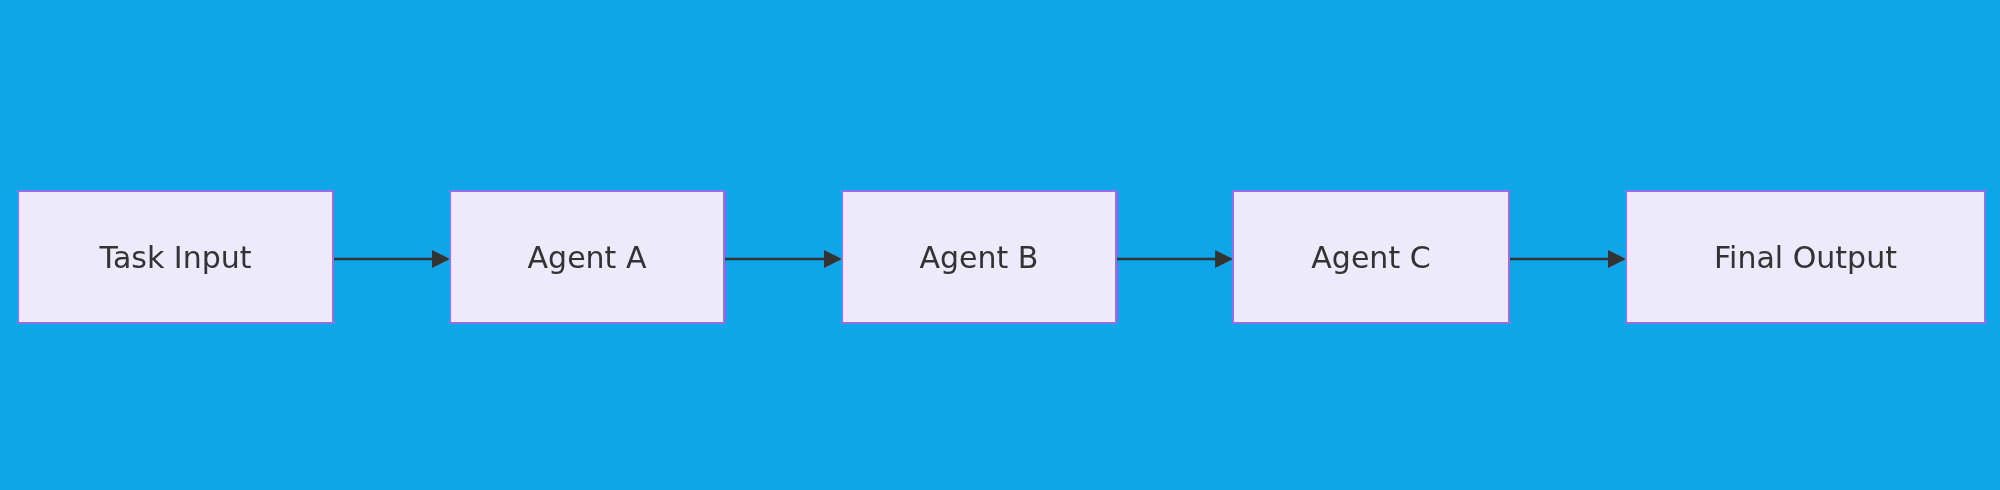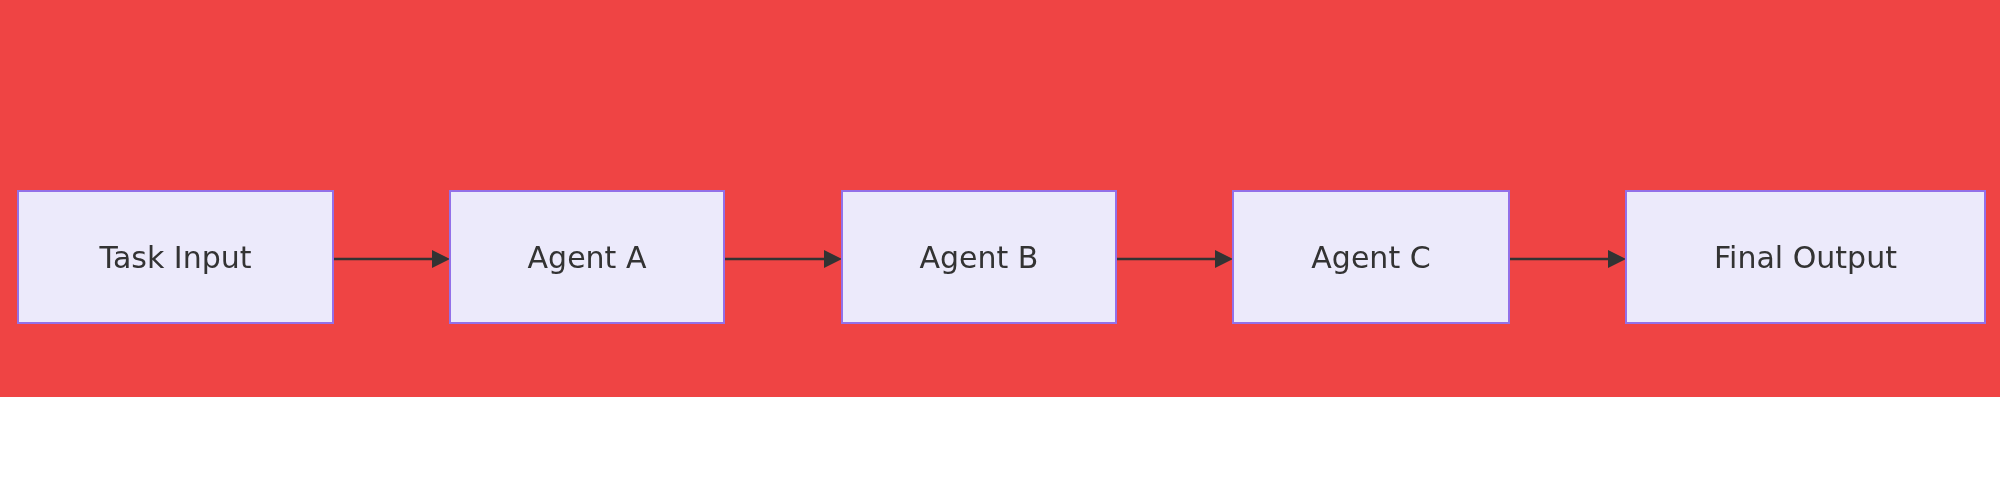--- a/index.html
+++ b/index.html
@@ -7,22 +7,22 @@
     margin: 0;
     padding: 0;
     background: #ffffff;
   }
   body {
     font-family: "DejaVu Sans", "Liberation Sans", sans-serif;
   }
   #canvas {
     position: relative;
     width: 2000px;
-    height: 397px;
-    background: #ef4444;
+    height: 490px;
+    background: #0ea5e9;
     overflow: hidden;
   }
   #flow-svg {
     position: absolute;
     left: 0;
     top: 0;
     width: 2000px;
     height: 490px;
     display: block;
   }

